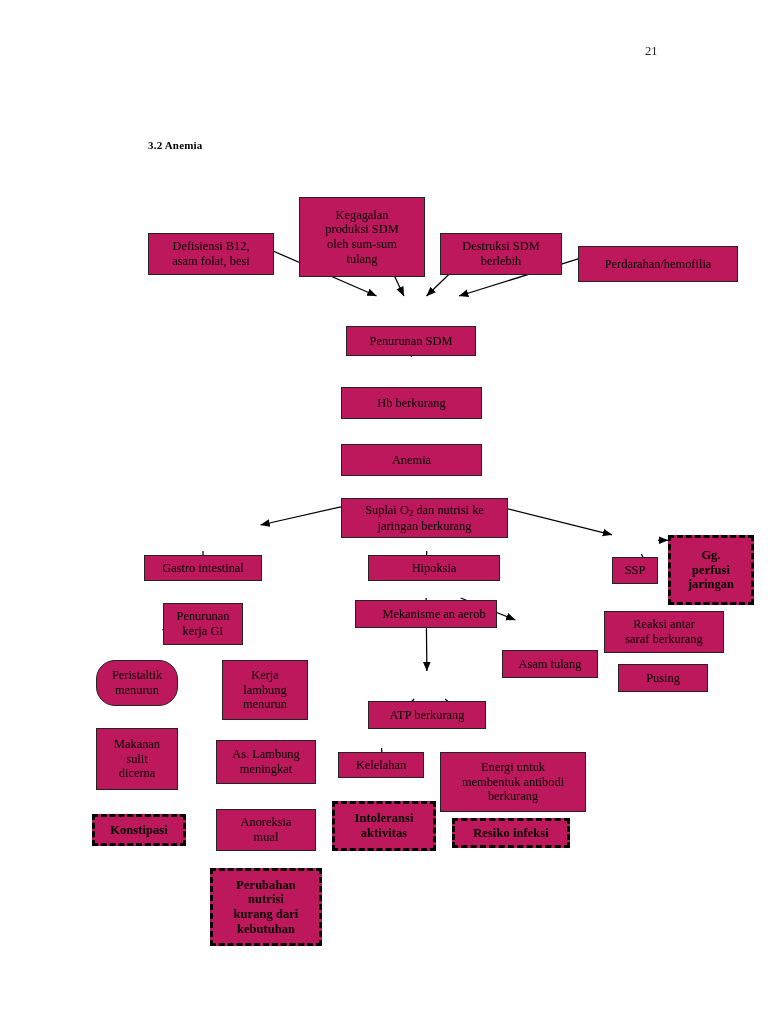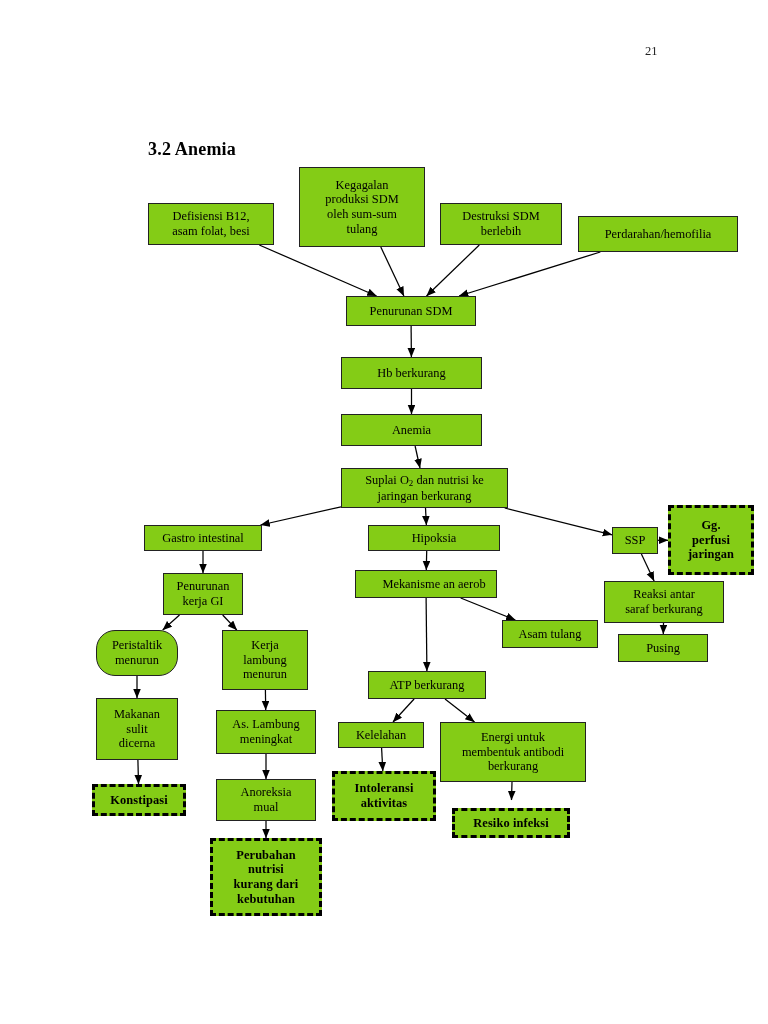--- a/index.html
+++ b/index.html
@@ -7,30 +7,30 @@
   body{
     width:768px;height:1024px;position:relative;overflow:hidden;
     font-family:"Liberation Serif","DejaVu Serif",serif;
     color:#000;
   }
   #page{position:absolute;inset:0;}
   .pageno{
     position:absolute;font-size:12.5px;color:#222;
   }
   .sect{
-    position:absolute;font-size:18px;font-weight:bold;letter-spacing:.2px;
+    position:absolute;font-size:11px;font-weight:bold;letter-spacing:.2px;
   }
   
   #svglayer{position:absolute;left:0;top:0;width:768px;height:1024px;}
   .node{
     position:absolute;box-sizing:border-box;
-    border:1.3px solid #222;background:#84cc16;
+    border:1.3px solid #222;background:#be185d;
     display:flex;align-items:center;justify-content:center;
     text-align:center;line-height:1.18;
-    font-size:12.4px;padding:1px 3px;
+    font-size:12.4px;padding:1px 3px;margin-top:30px;
   }
   .node.dashed{
     border:3px dashed #000;font-weight:bold;letter-spacing:.1px;
   }
   .node span{display:block;white-space:pre-line;}
   sub{font-size:.72em;vertical-align:-0.25em;}
 </style>
 </head>
 <body>
 
@@ -150,21 +150,21 @@
       </div>
       <div class="node" style="left: 440px; top: 722px; width: 146px; height: 60px;">
         <span>Energi untuk<br>membentuk antibodi<br>berkurang</span>
       </div>
       <div class="node dashed" style="left: 92px; top: 784px; width: 94px; height: 32px;">
         <span>Konstipasi</span>
       </div>
       <div class="node dashed" style="left: 332px; top: 771px; width: 104px; height: 50px;">
         <span>Intoleransi<br>aktivitas</span>
       </div>
-      <div class="node dashed" style="left: 452px; top: 808px; width: 118px; height: 30px;">
+      <div class="node dashed" style="left: 452px; top: 788px; width: 118px; height: 30px;">
         <span>Resiko infeksi</span>
       </div>
       <div class="node" style="left: 216px; top: 779px; width: 100px; height: 42px;">
         <span>Anoreksia<br>mual</span>
       </div>
       <div class="node dashed" style="left: 210px; top: 838px; width: 112px; height: 78px;">
         <span>Perubahan<br>nutrisi<br>kurang dari<br>kebutuhan</span>
       </div>
     </div>
 

